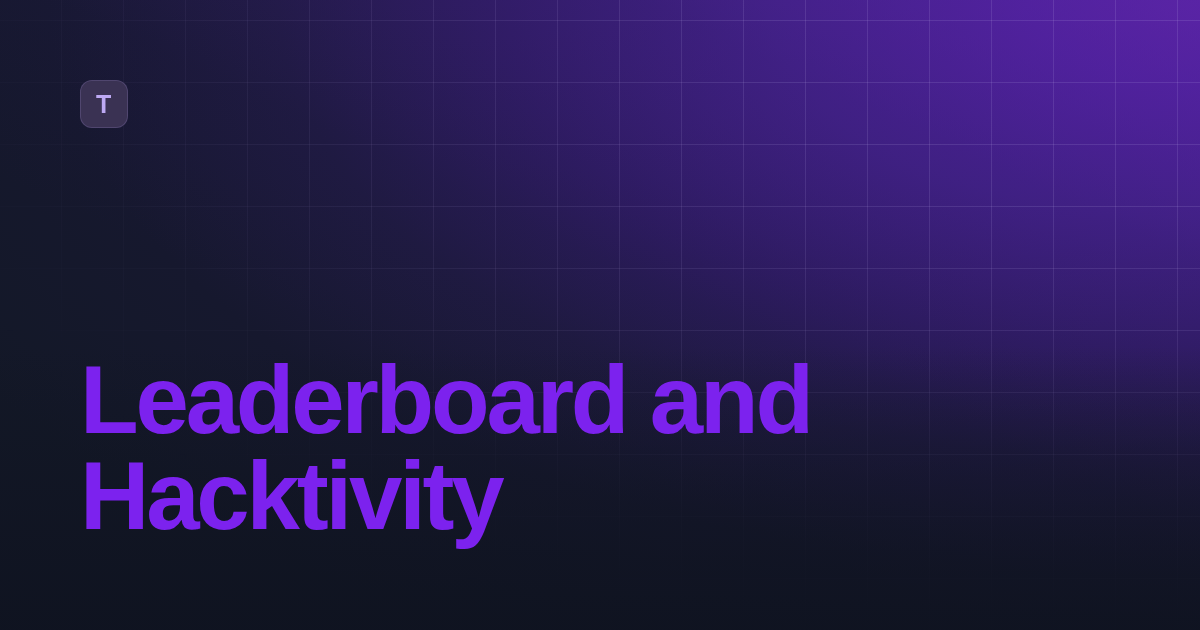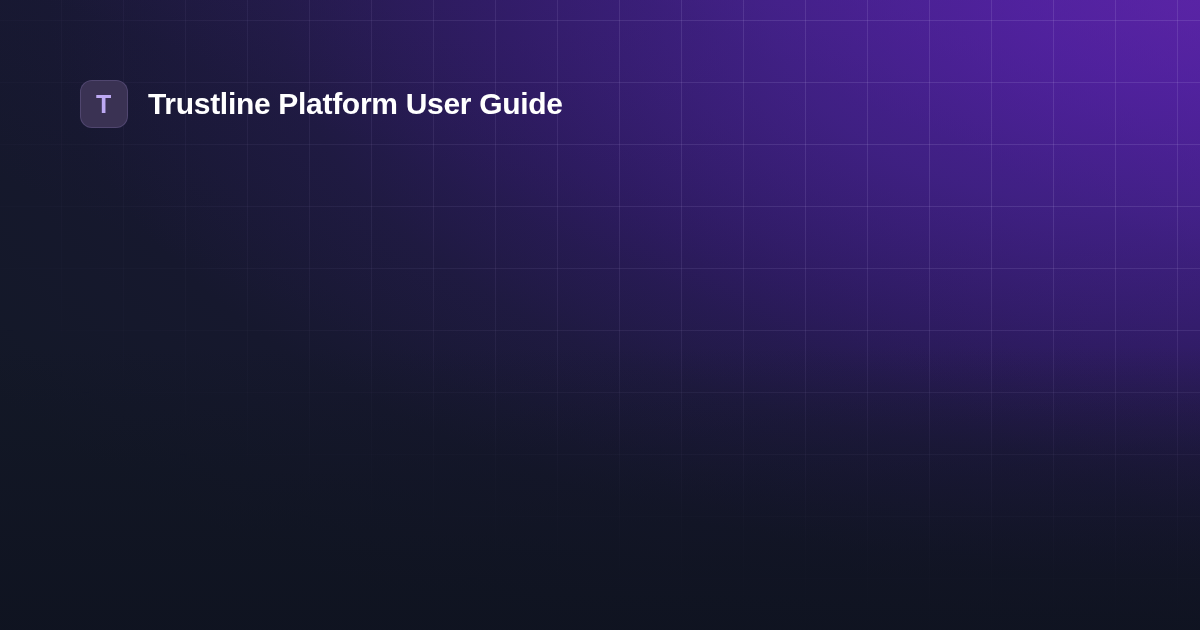--- a/index.html
+++ b/index.html
@@ -149,18 +149,21 @@
   <div class="bg-gradient-2"></div>
   <div class="bg-grid"></div>
   <div class="bg-vignette"></div>
 
   <div class="content">
 
     <div class="brand">
       <div class="brand-badge">
         <span class="brand-badge-letter">T</span>
       </div>
-      <div class="brand-title">Trustline Platform User Guide</div>
     </div>
 
+    <div class="headline">
+      <div class="headline-line">Leaderboard and</div>
+      <div class="headline-line">Hacktivity</div>
+    </div>
 
   </div>
 </div>
 
 </body></html>

